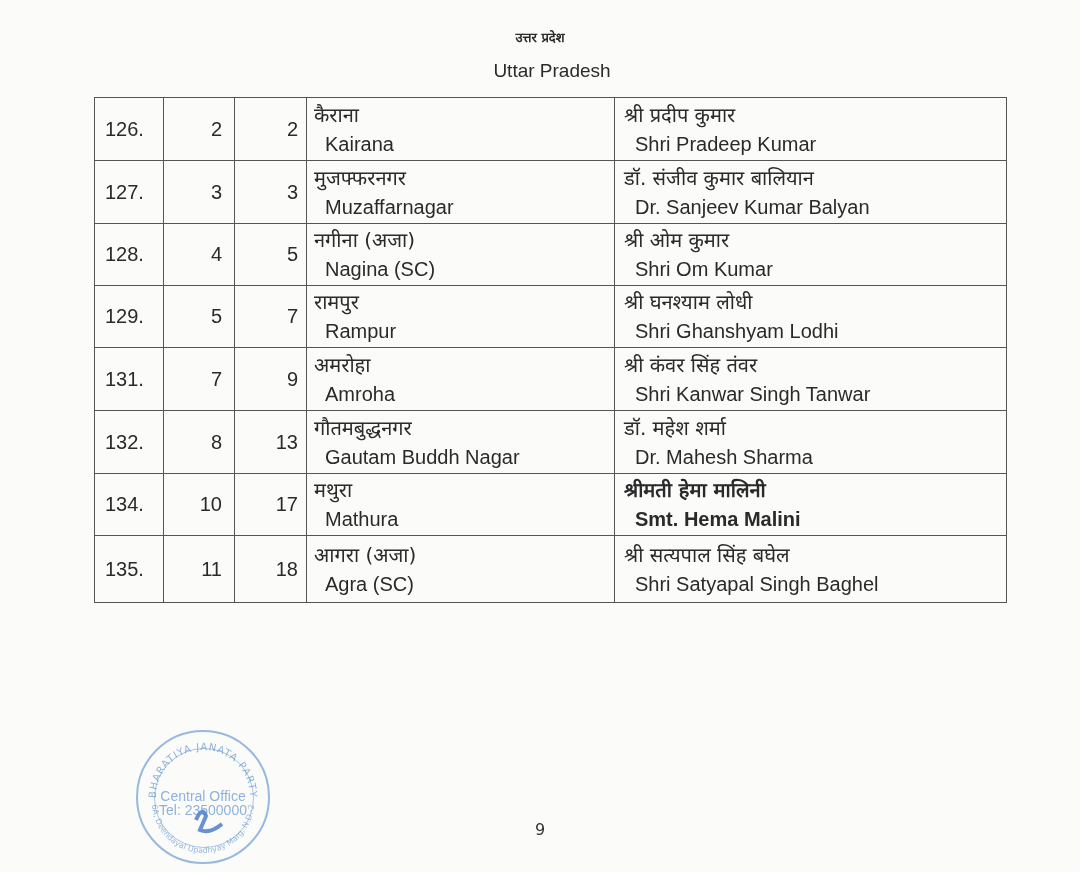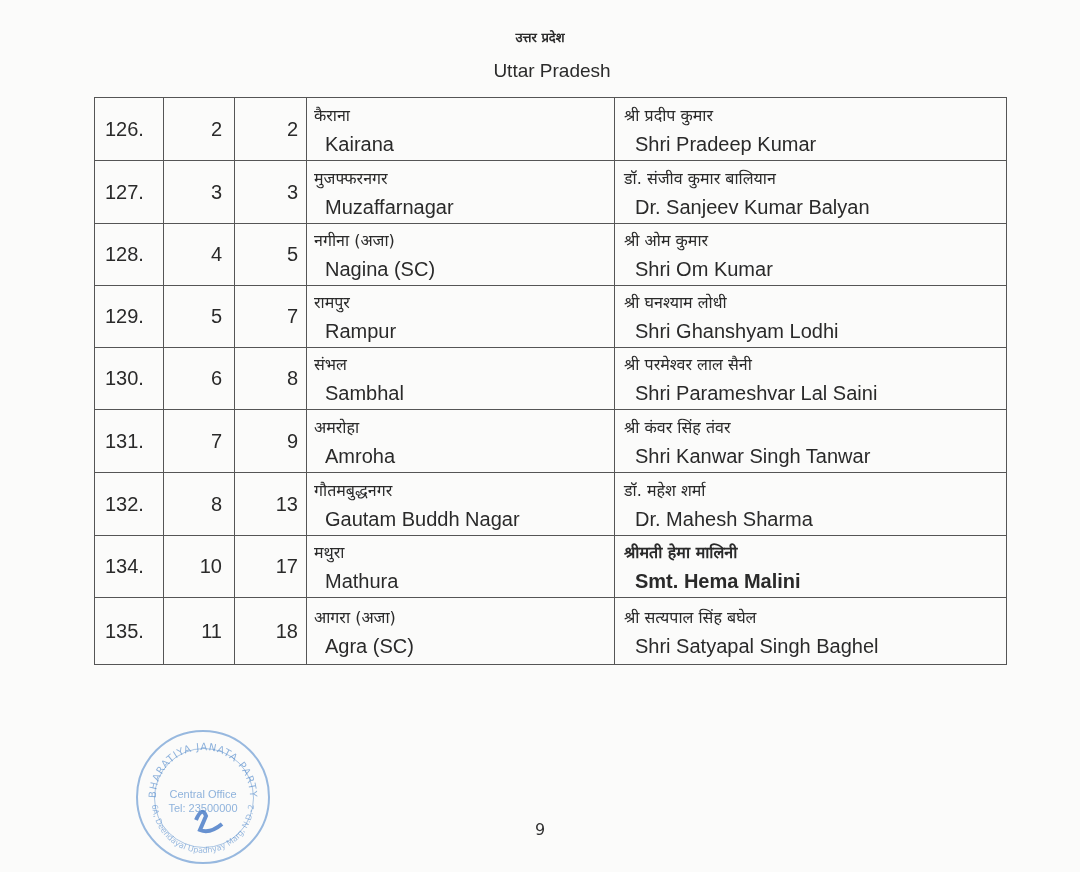--- a/index.html
+++ b/index.html
@@ -29,42 +29,42 @@
     border: 1.5px solid #555;
     padding: 0;
     vertical-align: middle;
     font-size: 20px;
   }
   td.c-sno { width: 58px; text-align: left; padding-left: 10px !important; }
   td.c-state { width: 58px; text-align: right; padding-right: 12px !important; }
   td.c-pc { width: 63px; text-align: right; padding-right: 8px !important; }
   td.c-const { width: 300px; padding-left: 7px !important; }
   td.c-cand { padding-left: 9px !important; }
-  .hi { font-family: "DejaVu Sans", sans-serif; font-size: 16px; line-height: 29px; display: block; white-space: nowrap; }
+  .hi { font-family: "DejaVu Sans", sans-serif; font-size: 20px; line-height: 29px; display: block; white-space: nowrap; }
   .en { font-size: 20px; line-height: 28px; display: block; white-space: nowrap; margin-left: 11px; }
   tr.bold .c-cand .hi, tr.bold .c-cand .en { font-weight: bold; }
   .page-number {
     position: absolute; left: 0; width: 1080px; top: 820px;
     text-align: center; font-size: 16px; color: #333;
     font-family: "DejaVu Sans", sans-serif;
   }
   .stamp {
     position: absolute; left: 136px; top: 730px;
     width: 134px; height: 134px; border-radius: 50%;
     border: 2px solid rgba(70,130,200,0.55);
     box-sizing: border-box;
     pointer-events: none;
   }
   .stamp-inner {
     position: absolute; left: 16px; top: 16px; width: 98px; height: 98px;
     border-radius: 50%; border: 1.5px solid rgba(70,130,200,0.45);
   }
   .stamp-text {
     position: absolute; left: 0; width: 130px; text-align: center;
-    color: rgba(70,130,200,0.6); font-size: 11px;
+    color: rgba(70,130,200,0.6); font-size: 14px;
   }
   .stamp-ring {
     position: absolute; left: 0; top: 0; width: 130px; height: 130px;
   }
 </style>
 </head>
 <body>
 
 <div class="title-hi">उत्तर प्रदेश</div>
 <div class="title-en">Uttar Pradesh</div>
@@ -114,33 +114,20 @@
       <td class="c-sno">129.</td>
       <td class="c-state">5</td>
       <td class="c-pc">7</td>
       <td class="c-const">
           <span class="hi">रामपुर</span>
           <span class="en">Rampur</span>
         </td>
       <td class="c-cand">
           <span class="hi">श्री घनश्याम लोधी</span>
           <span class="en">Shri Ghanshyam Lodhi</span>
-        </td>
-    </tr>
-    <tr style="height:62px">
-      <td class="c-sno">130.</td>
-      <td class="c-state">6</td>
-      <td class="c-pc">8</td>
-      <td class="c-const">
-          <span class="hi">संभल</span>
-          <span class="en">Sambhal</span>
-        </td>
-      <td class="c-cand">
-          <span class="hi">श्री परमेश्वर लाल सैनी</span>
-          <span class="en">Shri Parameshvar Lal Saini</span>
         </td>
     </tr>
     <tr style="height:63px">
       <td class="c-sno">131.</td>
       <td class="c-state">7</td>
       <td class="c-pc">9</td>
       <td class="c-const">
           <span class="hi">अमरोहा</span>
           <span class="en">Amroha</span>
         </td>

